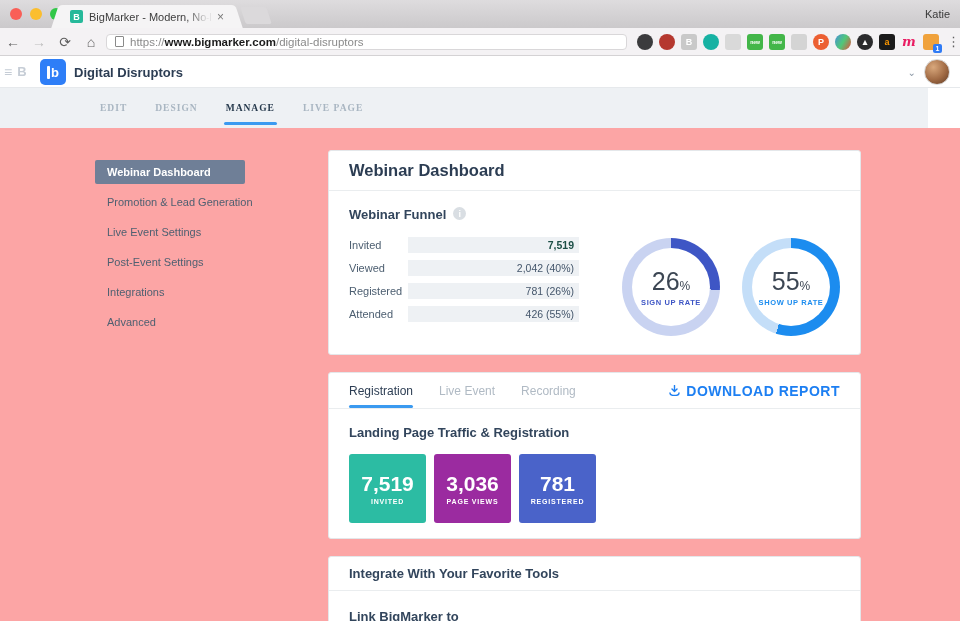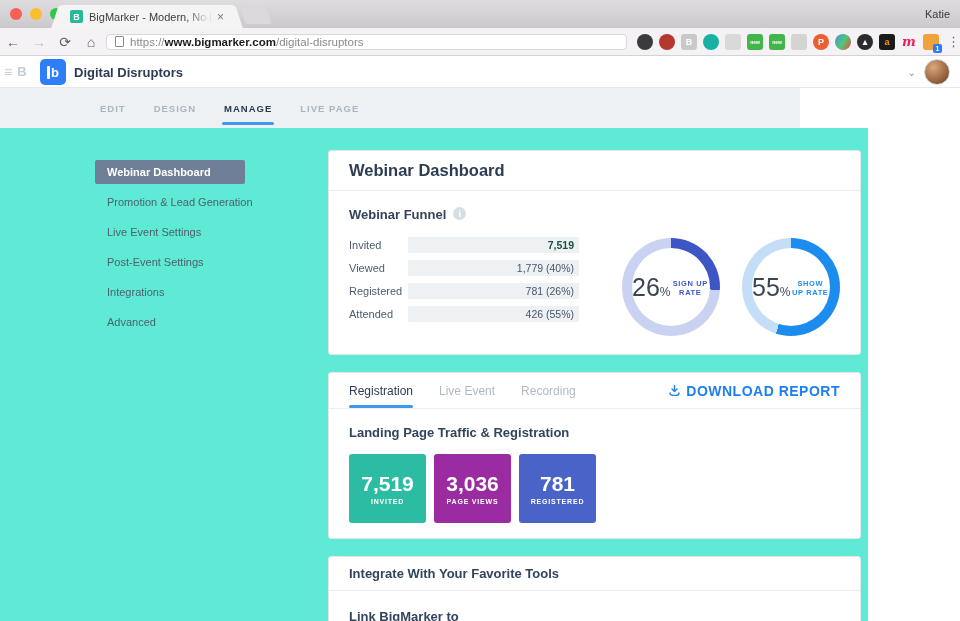--- a/index.html
+++ b/index.html
@@ -56,31 +56,31 @@
   .brand-logo .bar { width:2.5px; height:13px; background:#fff; border-radius:1px; margin-right:1.5px; }
   .brand-logo .glyph { font-size:13px; font-weight:bold; }
   .brand-name { position:absolute; left:74px; top:9px; font-size:13px; font-weight:bold; color:#2c3d53; }
   .header-right { position:absolute; right:10px; top:3px; display:flex; align-items:center; gap:8px; }
   .chev { color:#8a97a5; font-size:10px; }
   .avatar { width:26px; height:26px; border-radius:50%;
     background:radial-gradient(circle at 35% 30%, #d9a87c 0%, #a06a44 55%, #5f3a24 100%);
     border:1px solid #d8d8d8; }
 
   
-  .subnav { position:absolute; left:0; top:88px; width:800px; height:40px; background:#eef1f4;
-    display:flex; align-items:flex-start; }
+  .subnav { position:absolute; left:0; top:88px; width:928px; height:40px; background:#eef1f4;
+    display:flex; align-items:flex-start;font-family:Liberation Serif, serif; }
   .subnav-tab { font-size:9.5px; font-weight:bold; letter-spacing:1px; color:#a9b6c2; margin-right:28px;
     height:100%; display:flex; align-items:center; position:relative; }
   .subnav-tab:first-child { margin-left:100px; }
   .subnav-tab.active { color:#273a4d; }
   .subnav-tab.active:after { content:""; position:absolute; left:-2px; right:-2px; bottom:3px; height:3px;
     background:#3b9af0; border-radius:2px; }
 
   
-  .content { position:absolute; left:0; top:128px; width:868px; height:493px; background:#5eead4; }
+  .content { position:absolute; left:0; top:128px; width:960px; height:493px; background:#fca5a5; }
 
   .side-menu { position:absolute; left:95px; top:32px; width:225px; }
   .side-item { font-size:11px; color:#4f6071; padding:6px 12px; margin-bottom:6px; border-radius:2px; }
   .side-item.active { background:#6f7f97; color:#fff; font-weight:bold; width:150px; }
 
   .main-col { position:absolute; left:328px; top:22px; width:533px; }
   .panel { border:1px solid #e4e7ea; border-radius:3px; background:#fff; position:relative; }
   .panel + .panel { margin-top:17px; }
   .panel-head { height:40px; display:flex; align-items:center; padding:0 20px; border-bottom:1px solid #eaedef; }
   .panel-title { font-size:16.5px; font-weight:bold; color:#2c3d53; }
@@ -95,21 +95,21 @@
   .f-label { width:59px; font-size:11px; color:#4c5e70; flex:0 0 auto; }
   .f-track { width:171px; height:16px; background:#eef1f4; position:relative; flex:0 0 auto; }
   .f-fill { height:100%; }
   .f-val { position:absolute; right:5px; top:0; height:16px; display:flex; align-items:center;
     font-size:10.5px; color:#44566b; }
   .f-val.inside { color:#1c4f46; font-weight:bold; }
 
   .gauges { position:absolute; top:87px; right:20px; display:flex; gap:22px; }
   .gauge { width:98px; height:98px; border-radius:50%; position:relative; }
   .gauge-inner { position:absolute; inset:10px; background:#fff; border-radius:50%;
-    display:flex; flex-direction:row; align-items:center; justify-content:center;text-align:center; }
+    display:flex; flex-direction:column; align-items:center; justify-content:center; }
   .gauge-val { font-size:25px; color:#3c4653; }
   .gauge-val .pct { font-size:12px; }
   .gauge-label { font-size:7.5px; font-weight:bold; letter-spacing:0.6px; margin-top:2px; }
 
   .tabs-row { height:36px; display:flex; align-items:center; padding:0 20px; border-bottom:1px solid #eaedef; }
   .rep-tab { font-size:12px; color:#b0bac4; margin-right:26px; height:100%; display:flex; align-items:center;
     position:relative; }
   .rep-tab.active { color:#2c3d53; }
   .rep-tab.active:after { content:""; position:absolute; left:0; right:0; bottom:0; height:3px;
     background:#3b9af0; border-radius:2px; }
@@ -225,21 +225,21 @@
           </div>
           <div class="funnel-rows">
             <div class="f-row">
               <span class="f-label">Invited</span>
               <span class="f-track"><span class="f-fill" style="width: 100%; background: rgb(44, 188, 163);"></span>
                 <span class="f-val inside">7,519</span></span>
             </div>
             <div class="f-row">
               <span class="f-label">Viewed</span>
               <span class="f-track"><span class="f-fill" style="width: 40%; background: rgb(155, 43, 160);"></span>
-                <span class="f-val">1,779 (40%)</span></span>
+                <span class="f-val">2,042 (40%)</span></span>
             </div>
             <div class="f-row">
               <span class="f-label">Registered</span>
               <span class="f-track"><span class="f-fill" style="width: 26%; background: rgb(74, 94, 197);"></span>
                 <span class="f-val">781 (26%)</span></span>
             </div>
             <div class="f-row">
               <span class="f-label">Attended</span>
               <span class="f-track"><span class="f-fill" style="width: 14%; background: rgb(29, 151, 242);"></span>
                 <span class="f-val">426 (55%)</span></span>

